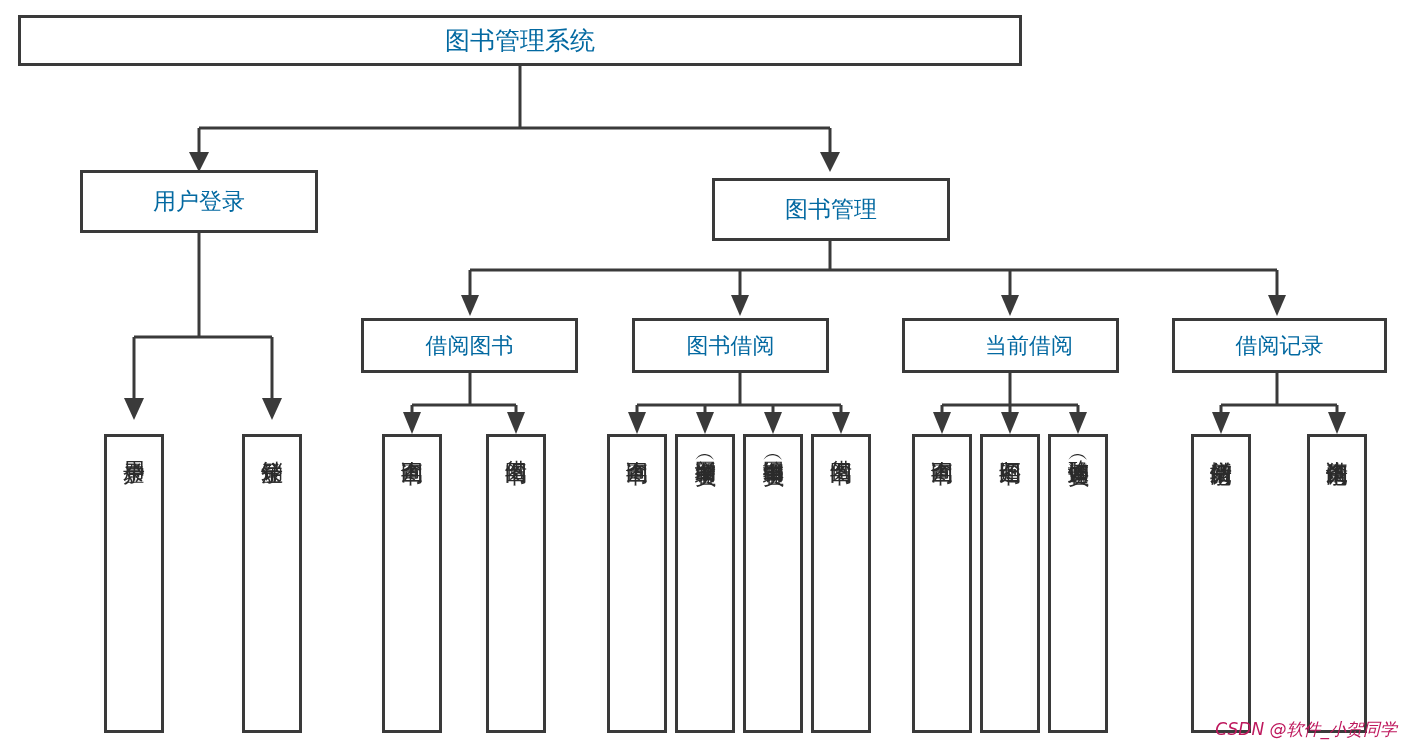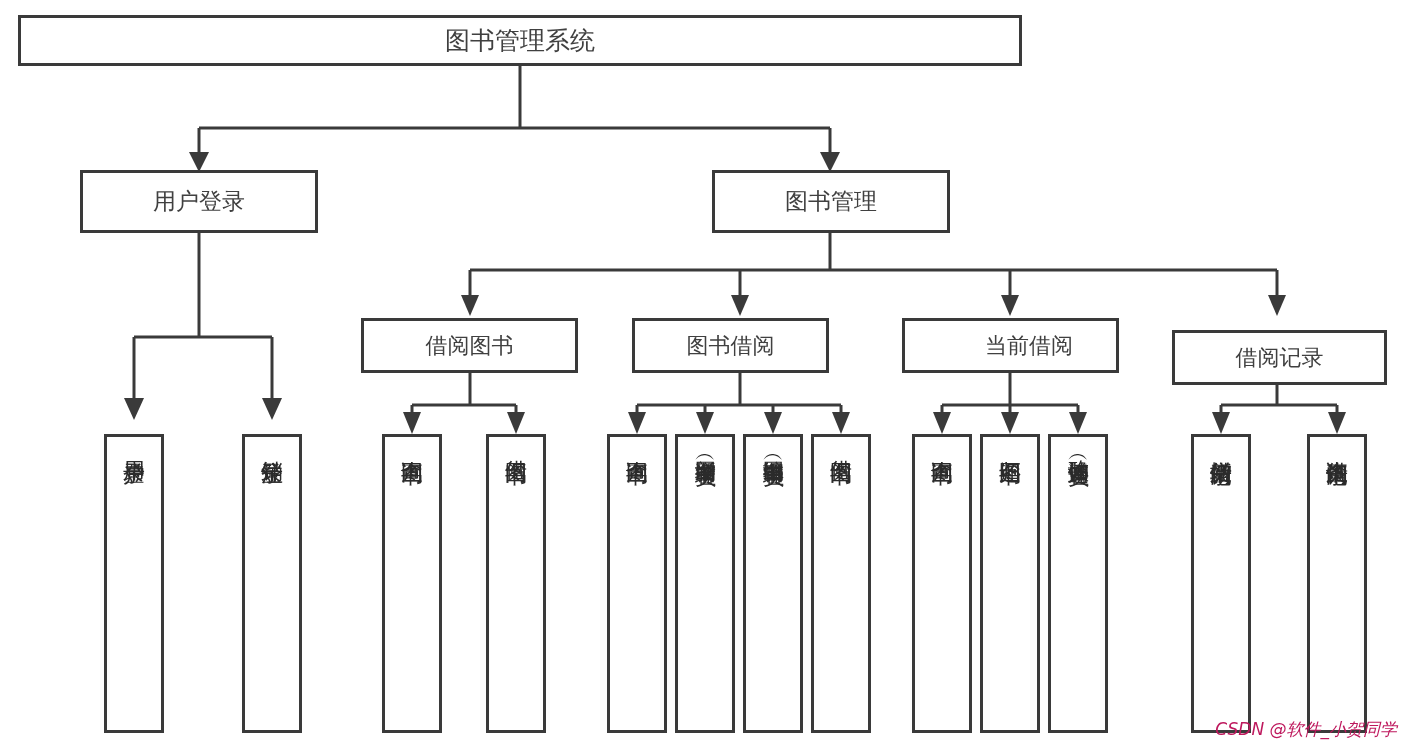--- a/index.html
+++ b/index.html
@@ -17,21 +17,21 @@
   #connectors{position:absolute;left:0;top:0;width:1405px;height:747px;}
   #connectors line,#connectors path{stroke:#3a3a3a;stroke-width:3;fill:none;}
   #connectors polygon{fill:#3a3a3a;}
 
   
   .node{
     position:absolute;
     box-sizing:border-box;
     background:#ffffff;
     border:3px solid #3a3a3a;
-    color:#404040;
+    color:#0369a1;
     display:flex;
     align-items:center;
     justify-content:center;
     z-index:2;
   }
   .node.level0{font-size:25px;}
   .node.level1{font-size:23px;}
   .node.level2{font-size:22px;}
 
   
@@ -142,37 +142,37 @@
   </svg>
 
   <div class="node level0" style="left:18px;top:15px;width:1004px;height:51px;">
     <span>图书管理系统</span>
   </div>
 
   <div class="node level1" style="left:80px;top:170px;width:238px;height:63px;">
     <span>用户登录</span>
   </div>
 
-  <div class="node level1" style="left:712px;top:170px;width:238px;height:63px;">
+  <div class="node level1" style="left:712px;top:178px;width:238px;height:63px;">
     <span>图书管理</span>
   </div>
 
   <div class="node level2" style="left:361px;top:318px;width:217px;height:55px;">
     <span>借阅图书</span>
   </div>
 
   <div class="node level2" style="left:632px;top:318px;width:197px;height:55px;">
     <span>图书借阅</span>
   </div>
 
   <div class="node level2" style="left:902px;top:318px;width:217px;height:55px;padding-left:37px;">
     <span>当前借阅</span>
   </div>
 
-  <div class="node level2" style="left:1172px;top:330px;width:215px;height:55px;text-align:center;">
+  <div class="node level2" style="left:1172px;top:318px;width:215px;height:55px;text-align:center;">
     <span>借阅记录</span>
   </div>
 
   <div class="leaf" style="left:104px;top:434px;width:60px;height:299px;">
     <span class="vtext">用户登录</span>
   </div>
 
   <div class="leaf" style="left:242px;top:434px;width:60px;height:299px;">
     <span class="vtext">注销登录</span>
   </div>

